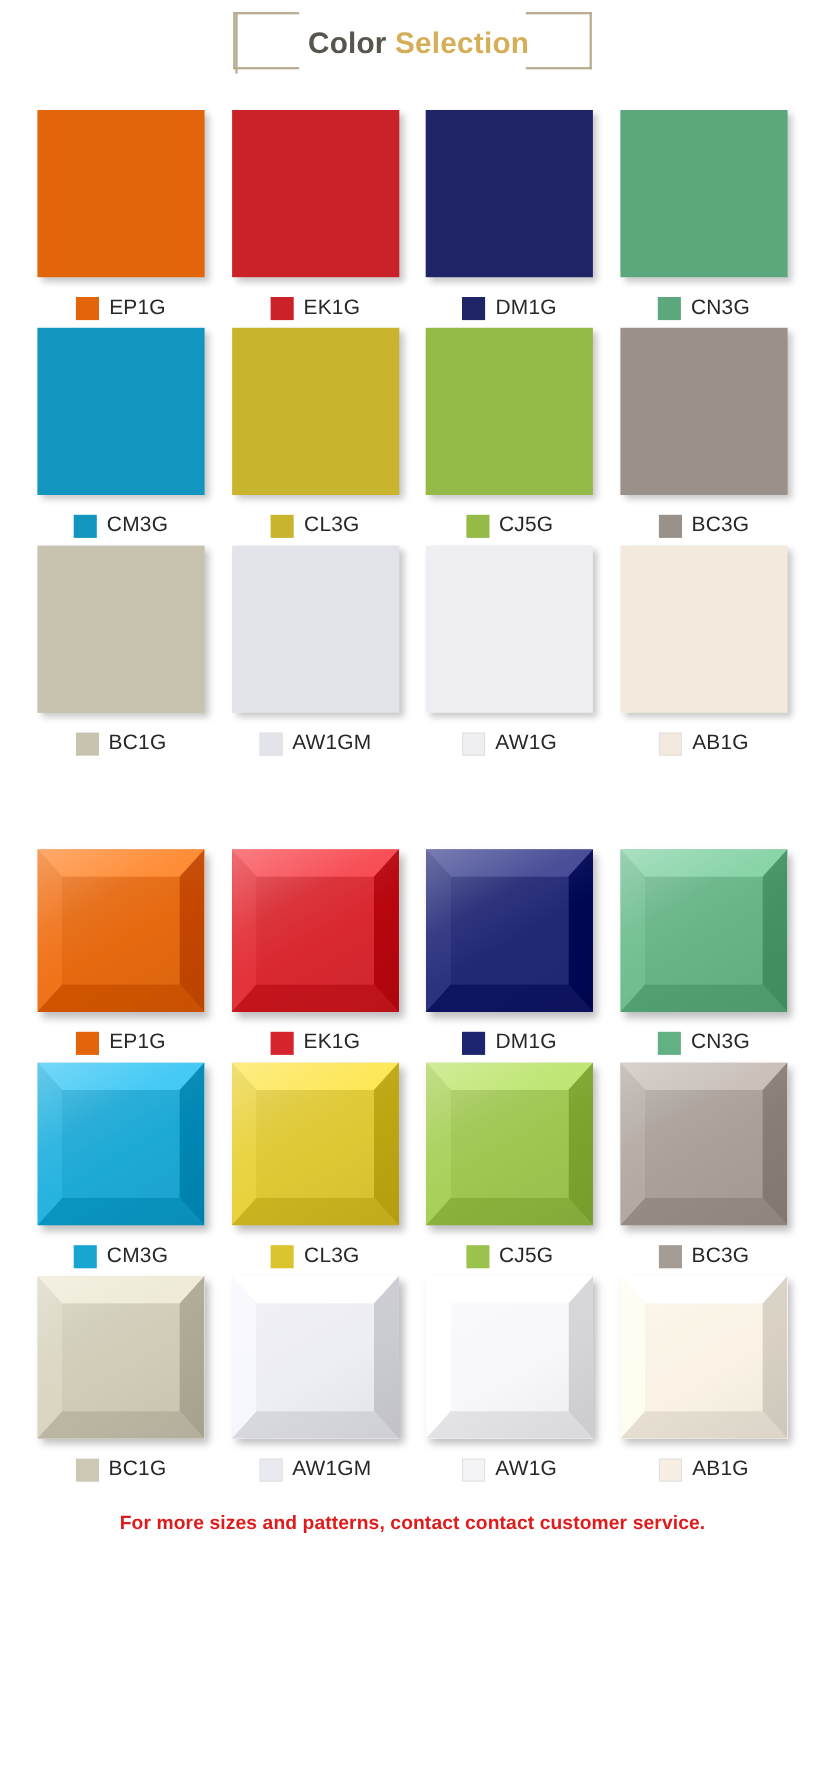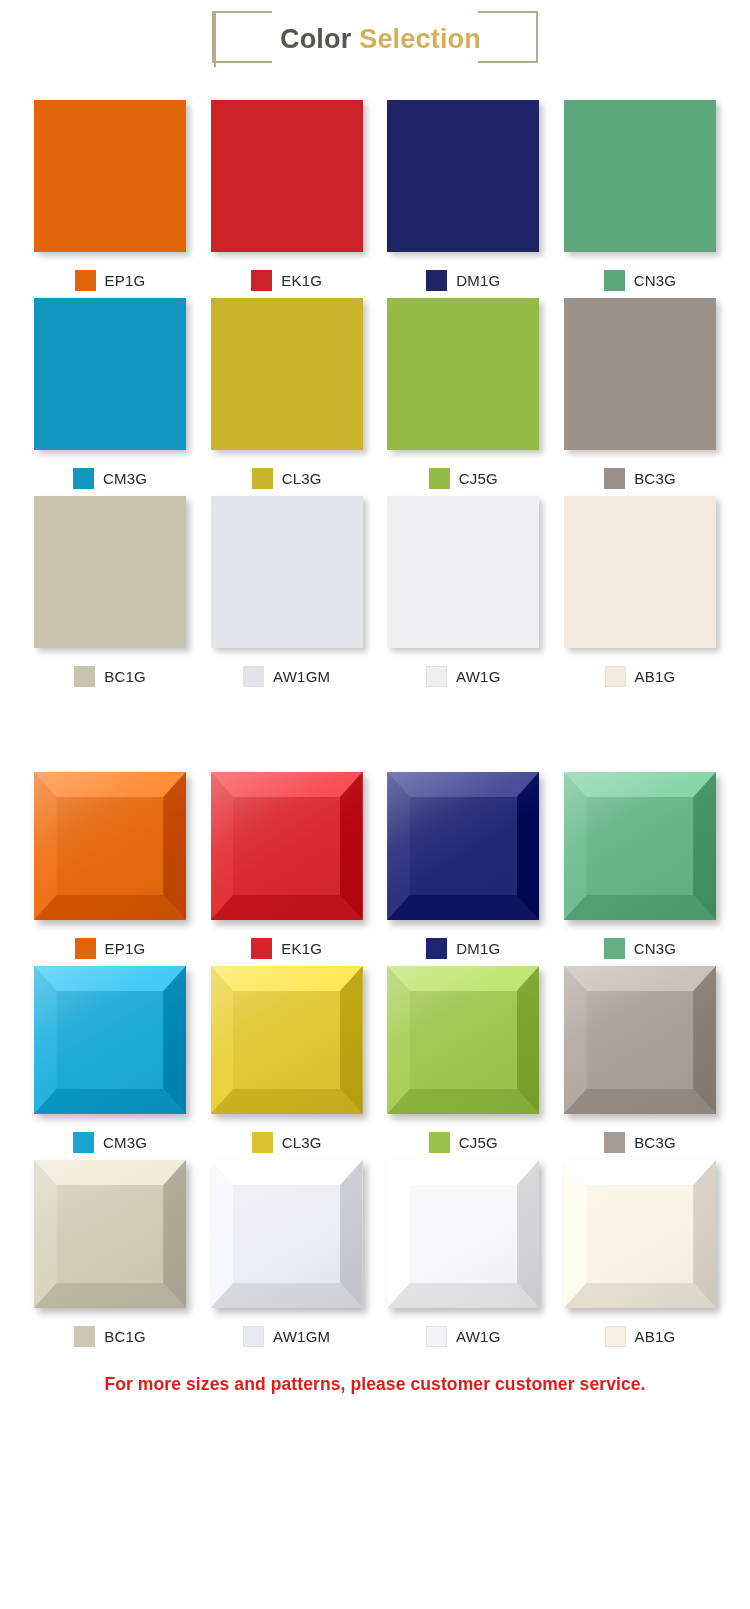--- a/index.html
+++ b/index.html
@@ -109,21 +109,21 @@
     justify-content:center;
     gap:9px;
     margin-top:16px;
     height:24px;
   }
   .chip{
     width:21px; height:21px; flex:none;
   }
   .chip.pale{ border:1px solid #e2e2e2; }
   .label-text{
-    font-size:15px;
+    font-size:19px;
     color:#272727;
     letter-spacing:.2px;
     white-space:nowrap;
   }
 
   .gap{ height:78px; }
   .sec-gap{ height:22px; }
 
   .footer{
     text-align:center;
@@ -425,13 +425,13 @@
           <div class="bv-gloss"></div>
         </div>
         <div class="label">
           <span class="chip pale" style="background: rgb(246, 239, 226);"></span>
           <span class="label-text">AB1G</span>
         </div>
       </div>
     </div>
   </div>
 
-<div class="footer">For more sizes and patterns, please customer customer service.</div>
+<div class="footer">For more sizes and patterns, contact contact customer service.</div>
 
 </body></html>

